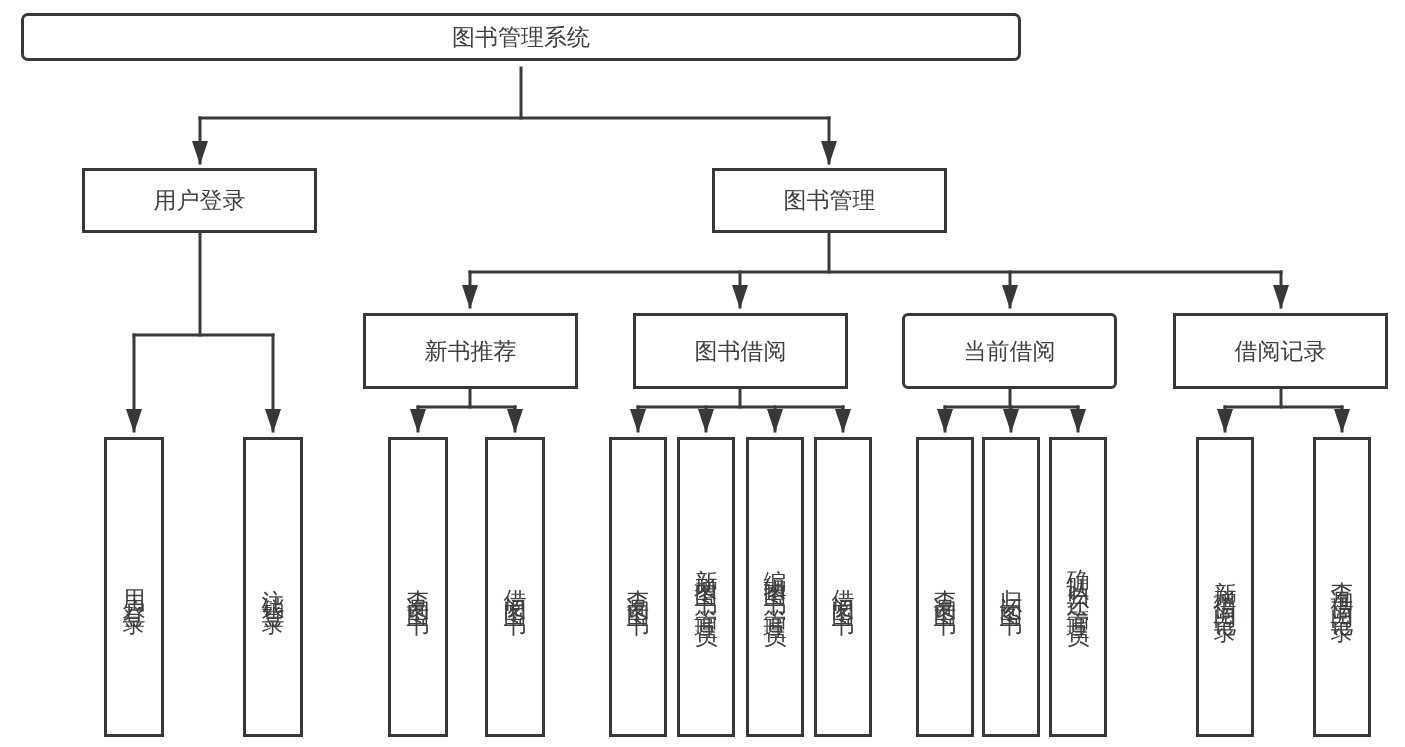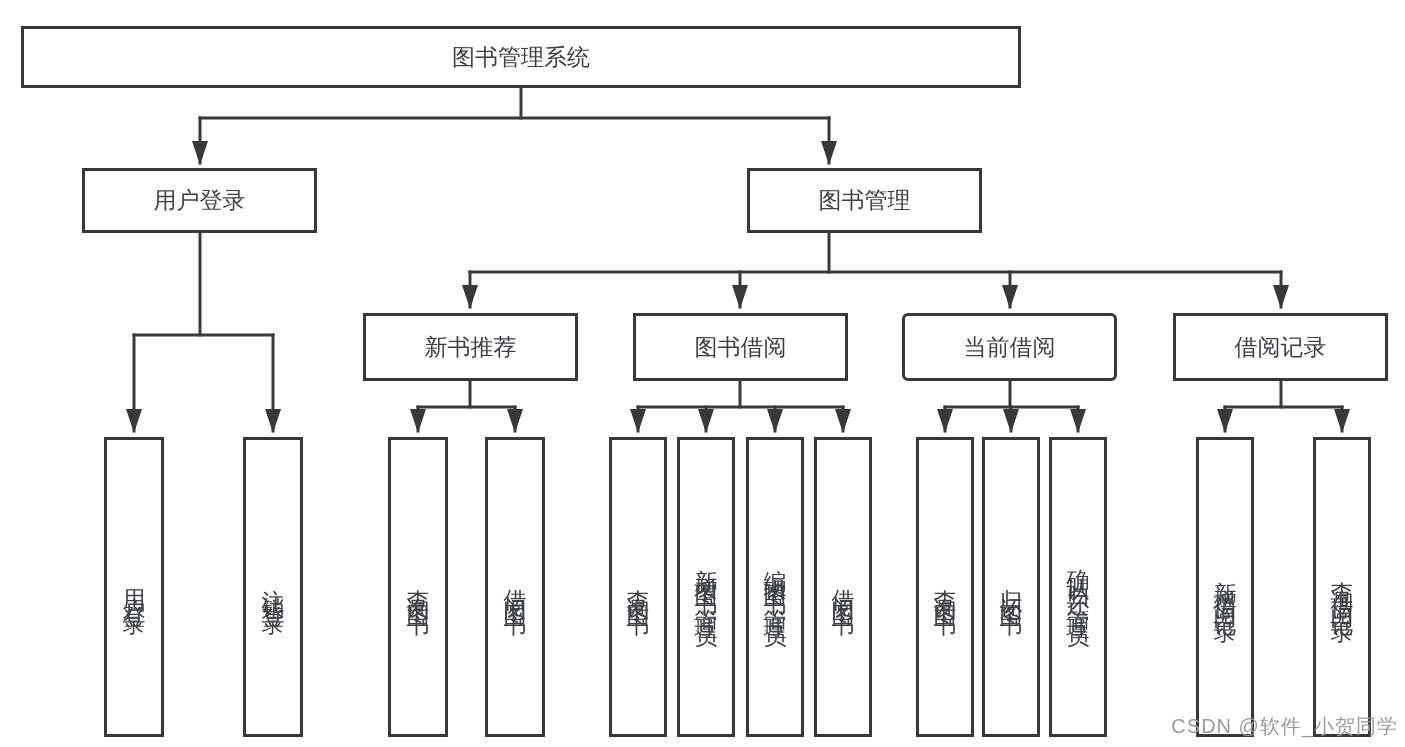--- a/index.html
+++ b/index.html
@@ -54,24 +54,24 @@
     position: absolute;
     z-index: 3;
     right: 7px;
     top: 713px;
     font-size: 20px;
     letter-spacing: 1px;
     color: #9b9b9b;
     white-space: nowrap;
   }
   
-  #n-root  { left:21px;  top:26px;  width:1000px; height:62px; }
+  #n-root  { left:21px;  top:13px;  width:1000px; height:48px;border-radius:7px; }
   #n-l2a   { left:82px;  top:168px; width:235px;  height:65px; }
-  #n-l2b   { left:712px; top:168px; width:235px;  height:65px;margin-left:35px; }
-  .l3      { top:313px; height:68px; width:215px; }
+  #n-l2b   { left:712px; top:168px; width:235px;  height:65px; }
+  .l3      { top:313px; height:76px; width:215px; }
   #n-l3a   { left:363px; }
   #n-l3b   { left:633px;justify-content:center; }
   #n-l3c   { left:902px;border-radius:6px; }
   #n-l3d   { left:1173px; }
   .leaf    { top:437px; height:300px; }
   #lf-1a { left:104px;  width:60px; }
   #lf-1b { left:243px;  width:60px; }
   #lf-2a { left:388px;  width:60px; }
   #lf-2b { left:485px;  width:60px; }
   #lf-3a { left:609px;  width:58px; }
@@ -198,15 +198,14 @@
     <span class="vtext">确认归还（管理员）</span>
   </div>
 
   <div id="lf-5a" class="box leaf">
     <span class="vtext">新增借阅记录</span>
   </div>
   <div id="lf-5b" class="box leaf">
     <span class="vtext">查询借阅记录</span>
   </div>
 
-  <div class="watermark">CSDN @软件_小贺同学</div>
 
 </div>
 
 </body></html>

